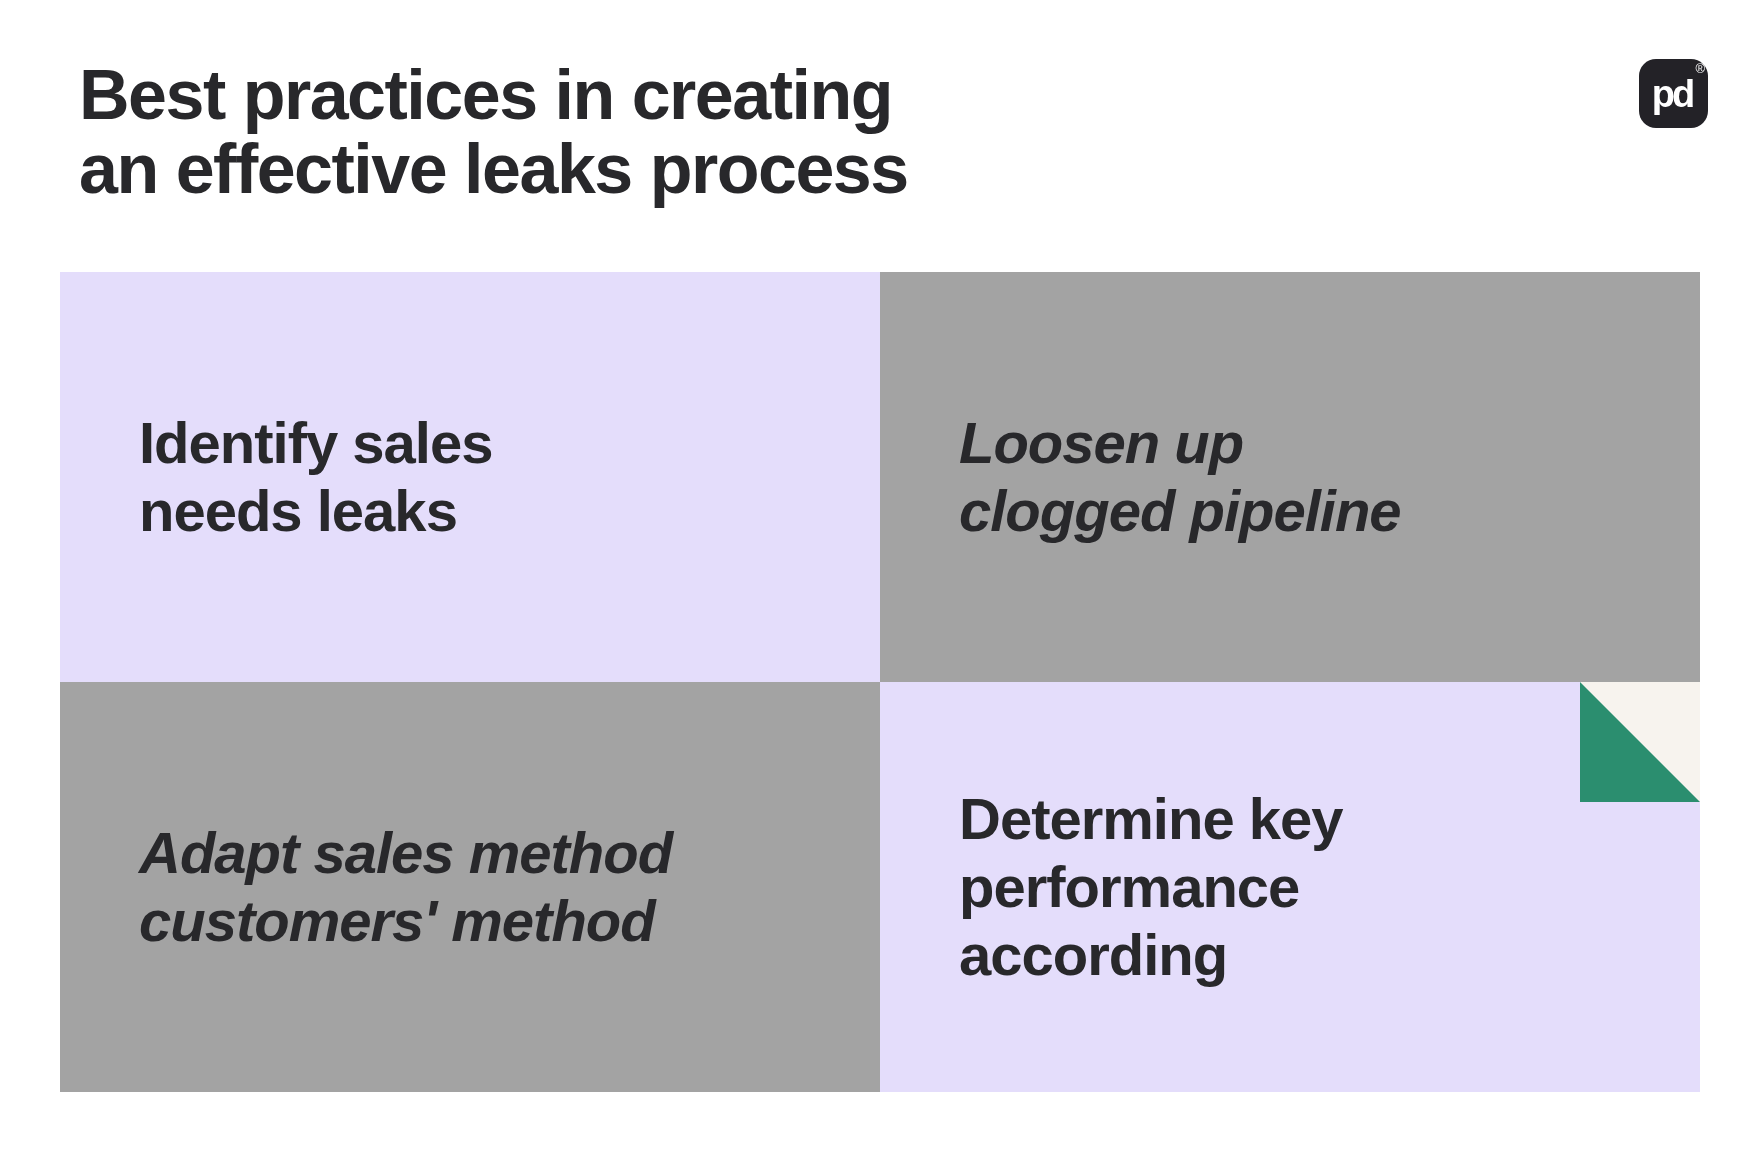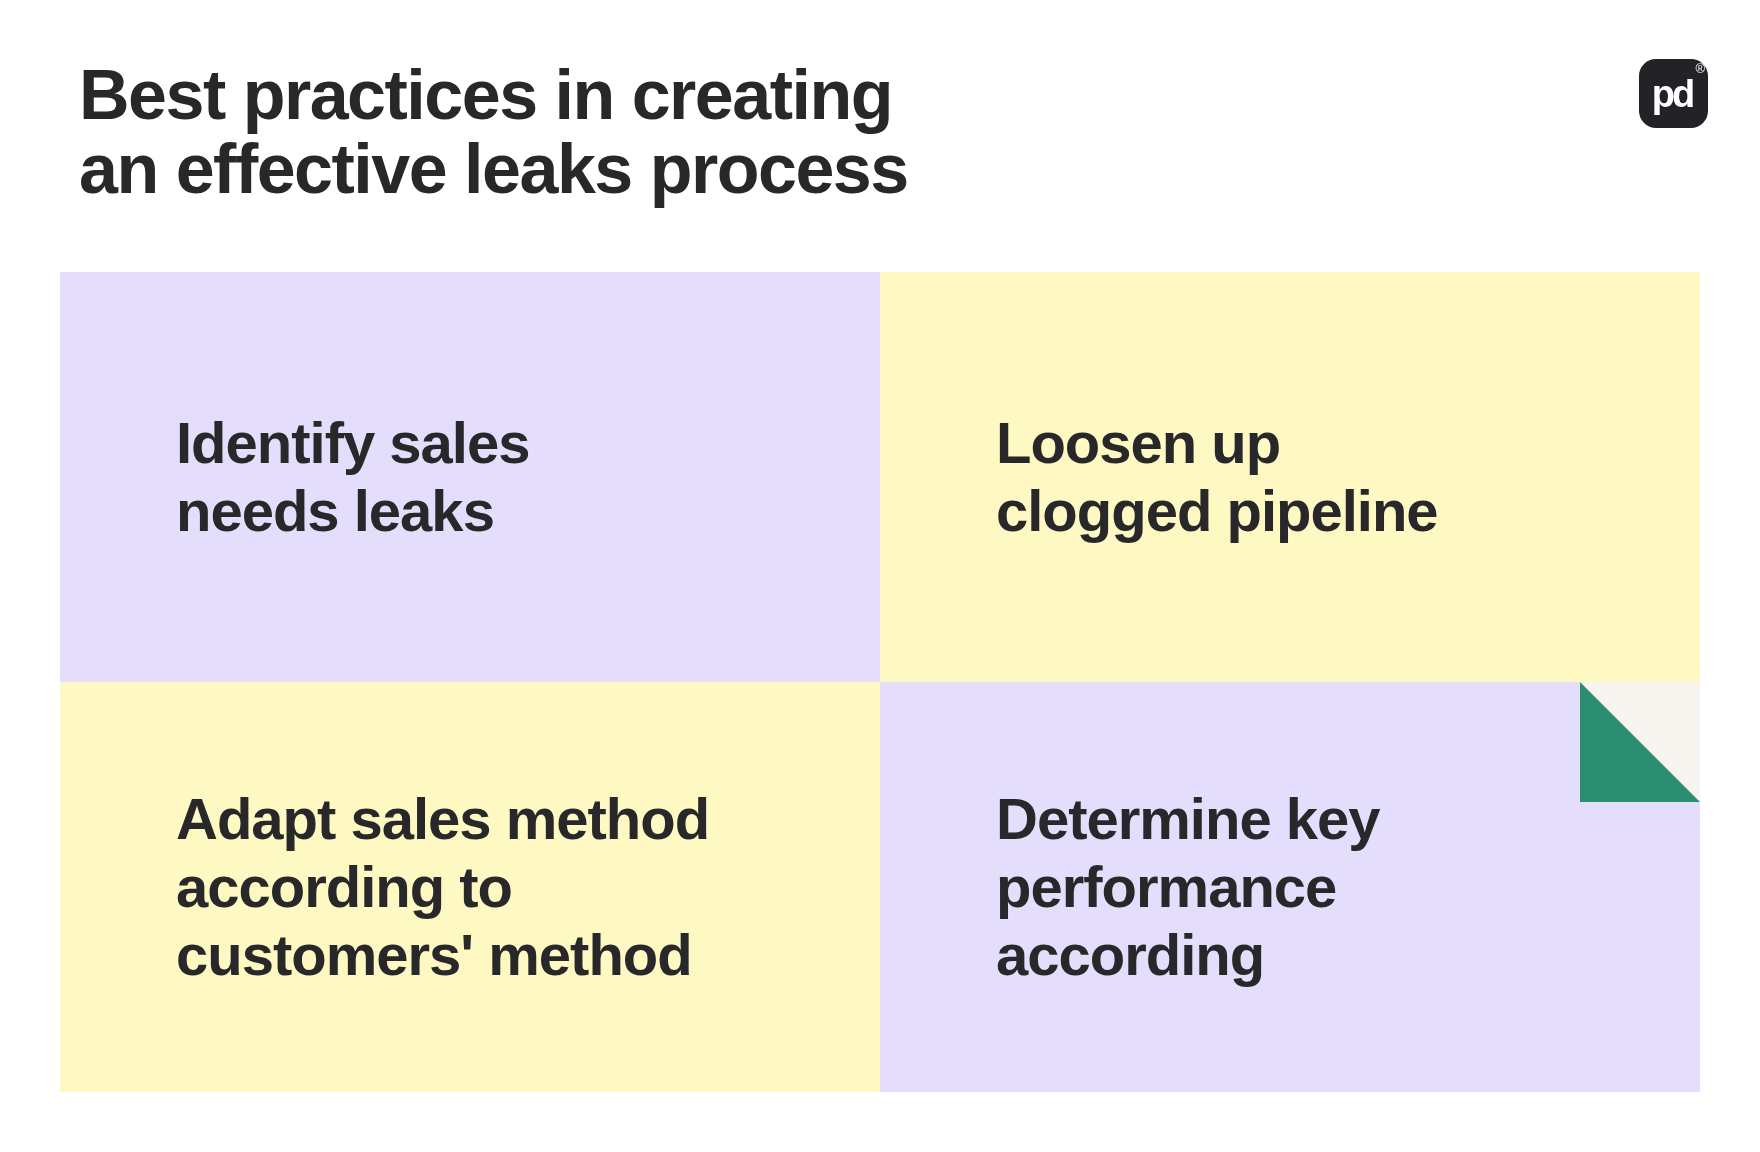--- a/index.html
+++ b/index.html
@@ -73,23 +73,23 @@
     display: grid;
     grid-template-columns: 820px 820px;
     grid-template-rows: 410px 410px;
   }
   .quad {
     position: relative;
     display: flex;
     align-items: center;
   }
   .quad.lavender { background: #e4ddfb; }
-  .quad.cream    { background: #fef9c3; }
+  .quad.cream    { background: #a3a3a3; font-style: italic; }
   .quad-text {
-    padding-left: 116px;
+    padding-left: 79px;
     font-size: 58px;
     font-weight: bold;
     line-height: 68px;
     letter-spacing: -1px;
     color: #28282b;
   }
   .quad-text .line {
     display: block;
     white-space: nowrap;
   }
@@ -135,21 +135,20 @@
     <div class="quad cream">
       <div class="quad-text">
         <span class="line">Loosen up</span>
         <span class="line">clogged pipeline</span>
       </div>
     </div>
 
     <div class="quad cream">
       <div class="quad-text">
         <span class="line">Adapt sales method</span>
-        <span class="line">according to</span>
         <span class="line">customers' method</span>
       </div>
     </div>
 
     <div class="quad lavender">
       <div class="fold">
         <svg viewBox="0 0 120 120" aria-hidden="true">
           <polygon points="0,0 0,120 120,120" fill="#2b8e6f"></polygon>
         </svg>
       </div>

